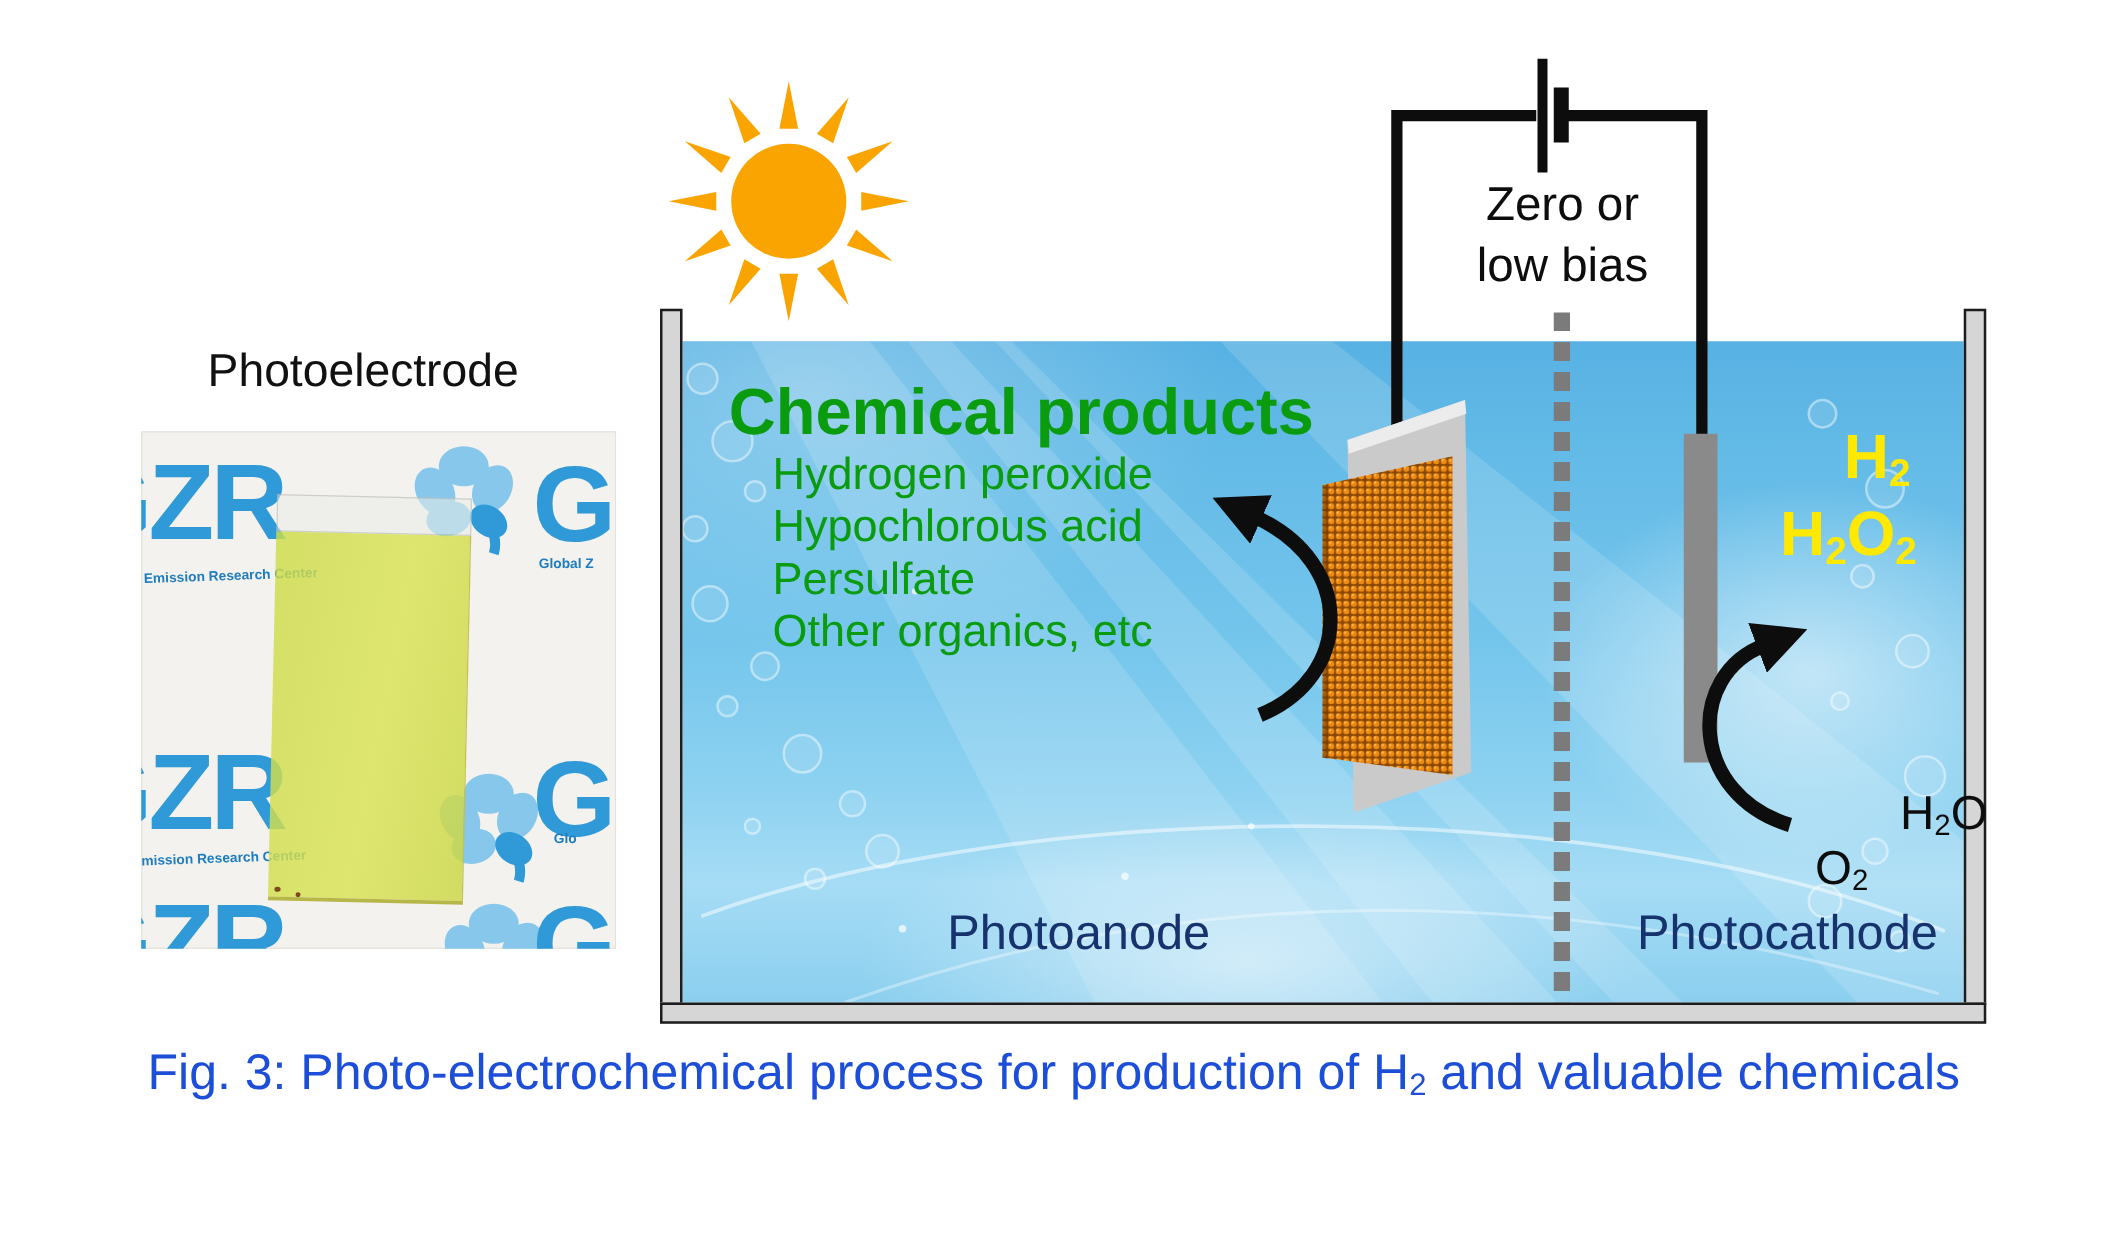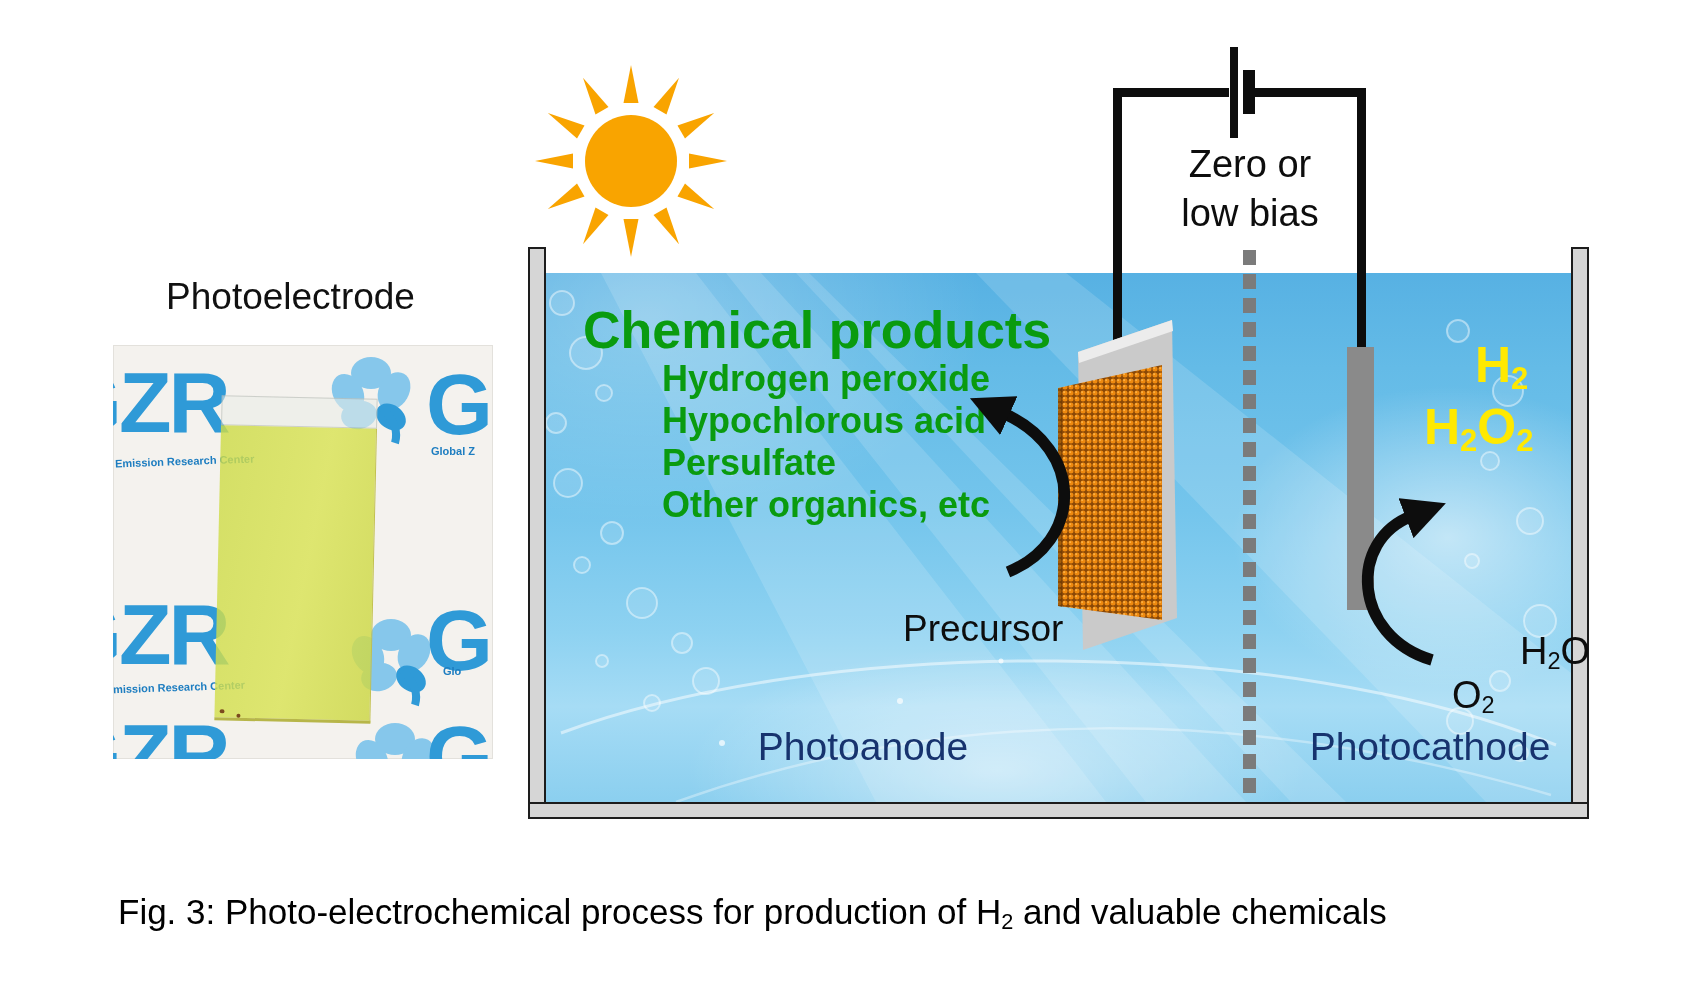--- a/index.html
+++ b/index.html
@@ -33,34 +33,34 @@
        radial-gradient(ellipse 300px 210px at 88% 50%, rgba(255,255,255,.55), rgba(255,255,255,0) 72%),
        radial-gradient(ellipse 430px 170px at 44% 94%, rgba(255,255,255,.5), rgba(255,255,255,0) 72%),
        radial-gradient(ellipse 480px 300px at 10% 8%, rgba(255,255,255,.28), rgba(255,255,255,0) 70%),
        linear-gradient(180deg,#57b1e3 0%,#64bbe7 18%,#74c5ec 45%,#8ed2f1 68%,#a6dcf5 82%,#8bcfef 100%);}
   .divider{left:1243px;top:250px;width:13px;height:552px;
            background:repeating-linear-gradient(180deg,#7b7b7b 0 15px,transparent 15px 24px);}
 
   
   .bias{left:1150px;top:140px;width:200px;text-align:center;font-size:38px;color:#0d0d0d;line-height:49px;}
   .prod-title{left:583px;top:300px;font-size:52px;font-weight:bold;color:var(--green,#0a9b0f);}
-  .prod-item{left:618px;font-size:36px;font-weight:bold;color:var(--green,#0a9b0f);white-space:nowrap;margin-left:44px;}
+  .prod-item{left:618px;font-size:36px;font-weight:normal;color:var(--green,#0a9b0f);white-space:nowrap;}
   .precursor{left:903px;top:608px;font-size:37px;color:#0d0d0d;}
   .navy{font-size:39px;color:var(--navy,#17336e);text-align:center;}
   .anode-label{left:698px;top:725px;width:330px;}
   .cathode-label{left:1285px;top:725px;width:290px;}
   .yellow{font-size:50px;font-weight:bold;color:var(--yellow,#ffe900);line-height:1;}
   .h2{left:1427px;top:340px;margin-left:48px;}
   .h2o2{left:1424px;top:402px;}
   .blackf{font-size:38px;color:#0d0d0d;line-height:1;}
   .h2o{left:1520px;top:632px;}
   .o2{left:1452px;top:676px;}
   .f sub{font-size:.62em;line-height:0;position:relative;top:.22em;vertical-align:baseline;}
 
-  .caption{left:118px;top:892px;font-size:35px;color:#000000;white-space:nowrap;}
+  .caption{left:118px;top:836px;font-size:40px;color:#1d4ed8;white-space:nowrap;}
 
   svg{display:block;}
   .overlay{left:0;top:0;pointer-events:none;}
 </style>
 </head>
 <body>
 
 <div class="page">
 
   <svg width="0" height="0" style="position:absolute">
@@ -188,21 +188,20 @@
   <div class="abs wall wall-left"></div>
   <div class="abs wall wall-right"></div>
   <div class="abs tank-bottom"></div>
 
   <div class="abs prod-title">Chemical products</div>
   <div class="abs prod-item" style="top:358px">Hydrogen peroxide</div>
   <div class="abs prod-item" style="top:400px">Hypochlorous acid</div>
   <div class="abs prod-item" style="top:442px">Persulfate</div>
   <div class="abs prod-item" style="top:484px">Other organics, etc</div>
 
-  <div class="abs precursor">Precursor</div>
   <div class="abs navy anode-label">Photoanode</div>
   <div class="abs navy cathode-label">Photocathode</div>
 
   <div class="abs bias">
     <div>Zero or</div>
     <div>low bias</div>
   </div>
 
   <div class="abs yellow f h2"><span>H</span><sub>2</sub></div>
   <div class="abs yellow f h2o2"><span>H</span><sub>2</sub><span>O</span><sub>2</sub></div>

